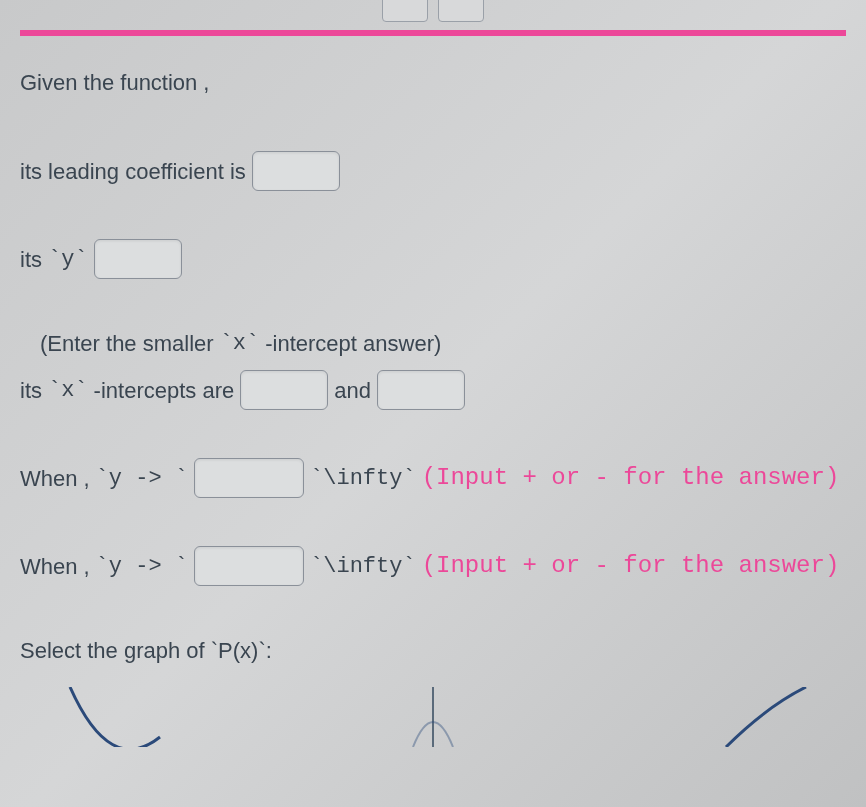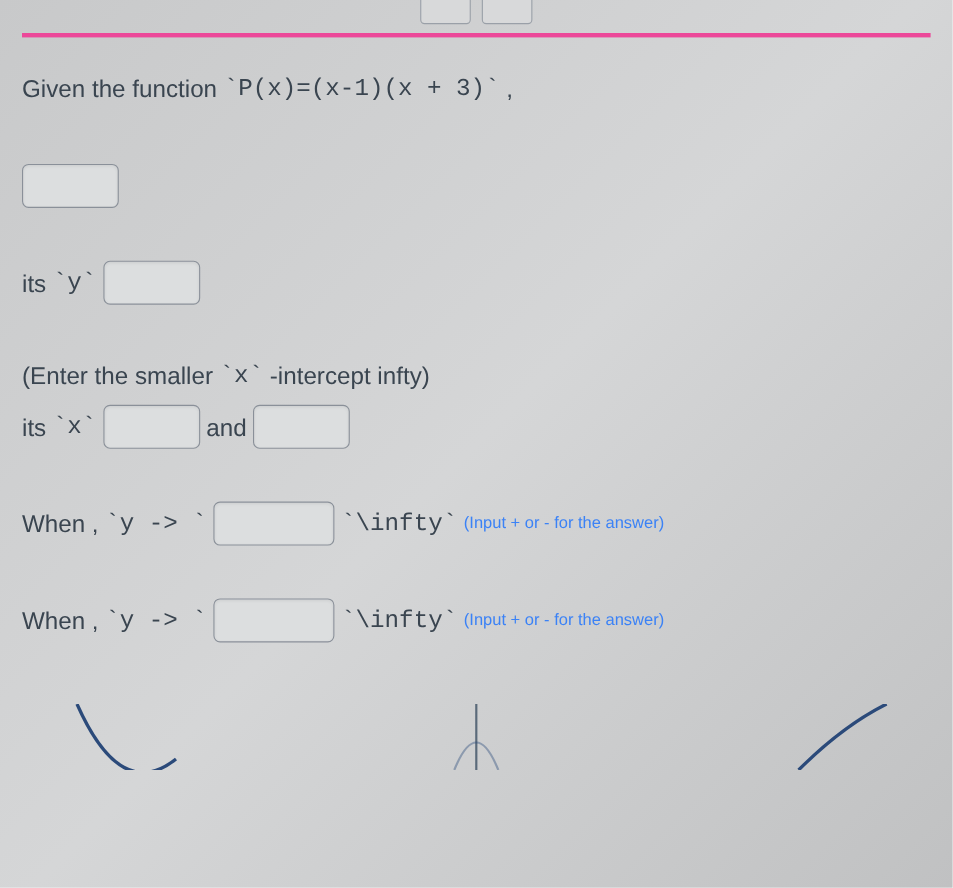--- a/index.html
+++ b/index.html
@@ -9,50 +9,50 @@
       width: 866px;
       height: 807px;
       padding: 30px 20px 0 20px;
       color: #3a4550;
       overflow: hidden;
       position: relative;
     }
     .question-body { font-size: 22px; line-height: 1.5; }
     .row { margin-bottom: 48px; display: flex; align-items: center; flex-wrap: wrap; gap: 6px; }
     .row.first { margin-top: 10px; margin-bottom: 52px; }
-    .row.tight { margin-bottom: 10px; }
+    .row.tight { margin-bottom: 10px; margin-left: 20px; }
     .tick { font-family: "Courier New", monospace; font-weight: 500; }
     input.answer-box {
       width: 88px;
       height: 40px;
       border: 1px solid #8a9099;
       border-radius: 6px;
       background: #dcdedf;
       font-size: 18px;
       padding: 4px 8px;
       color: #3a4550;
       box-shadow: inset 0 1px 3px rgba(0,0,0,0.08);
     }
-    .hint { font-size: 15px; color: #3b82f6; }
+    .hint { font-size: 24px; color: #ec4899; font-family: Liberation Mono, monospace; }
     .nav-stub {
       position: absolute;
       top: -14px;
       left: 50%;
       transform: translateX(-50%);
       display: flex;
       gap: 10px;
     }
     .nav-stub .nb {
       width: 46px; height: 36px;
       border: 1px solid #9aa0a8;
       border-radius: 4px;
       background: #d8d9da;
     }
     .border-top {
-      border-top: 4px solid #ec4899;
+      border-top: 6px solid #ec4899;
       padding-top: 20px;
     }
     .graphs {
       display: flex;
       justify-content: space-between;
       padding: 8px 30px 0 30px;
     }
     .graph-slot { width: 180px; height: 60px; position: relative; }
     svg.curve { position: absolute; top: 0; left: 0; }
   </style>
@@ -61,43 +61,44 @@
 
 <div class="nav-stub">
   <div class="nb"></div>
   <div class="nb"></div>
 </div>
 
 <div class="question-body border-top">
 
   <div class="row first">
     <span>Given the function </span>
-    <span class="tick">`P(x)=(x-1)(x + 3)`</span>
     <span>,</span>
   </div>
 
   <div class="row">
+    <span>its leading coefficient is</span>
     <input class="answer-box" type="text" style="">
   </div>
 
   <div class="row">
     <span>its </span>
     <span class="tick">`y`</span>
     <input class="answer-box" type="text" style="">
   </div>
 
   <div style="margin-bottom:48px;">
     <div class="row tight">
       <span>(Enter the smaller </span>
       <span class="tick">`x`</span>
-      <span>-intercept infty)</span>
+      <span>-intercept answer)</span>
     </div>
     <div class="row" style="margin-bottom:0;">
       <span>its </span>
       <span class="tick">`x`</span>
+      <span>-intercepts are</span>
       <input class="answer-box" type="text" style="">
       <span>and</span>
       <input class="answer-box" type="text" style="">
     </div>
   </div>
 
   <div class="row">
     <span>When </span>
     <span>, </span>
     <span class="tick">`y -&gt; `</span>
@@ -108,20 +109,23 @@
 
   <div class="row">
     <span>When </span>
     <span>, </span>
     <span class="tick">`y -&gt; `</span>
     <input class="answer-box" type="text" style="width: 110px;">
     <span class="tick">`\infty`</span>
     <span class="hint"> (Input + or - for the answer)</span>
   </div>
 
+  <div class="row" style="margin-bottom:12px;">
+    <span>Select the graph of `P(x)`:</span>
+  </div>
 
   <div class="graphs">
     <div class="graph-slot">
       <svg class="curve" width="180" height="60" viewBox="0 0 180 60">
         <path d="M 20 0 Q 60 90 110 50" stroke="#2b4a7a" stroke-width="3" fill="none"></path>
       </svg>
     </div>
     <div class="graph-slot">
       <svg class="curve" width="180" height="60" viewBox="0 0 180 60">
         <line x1="90" y1="0" x2="90" y2="60" stroke="#5a6a7a" stroke-width="2"></line>

